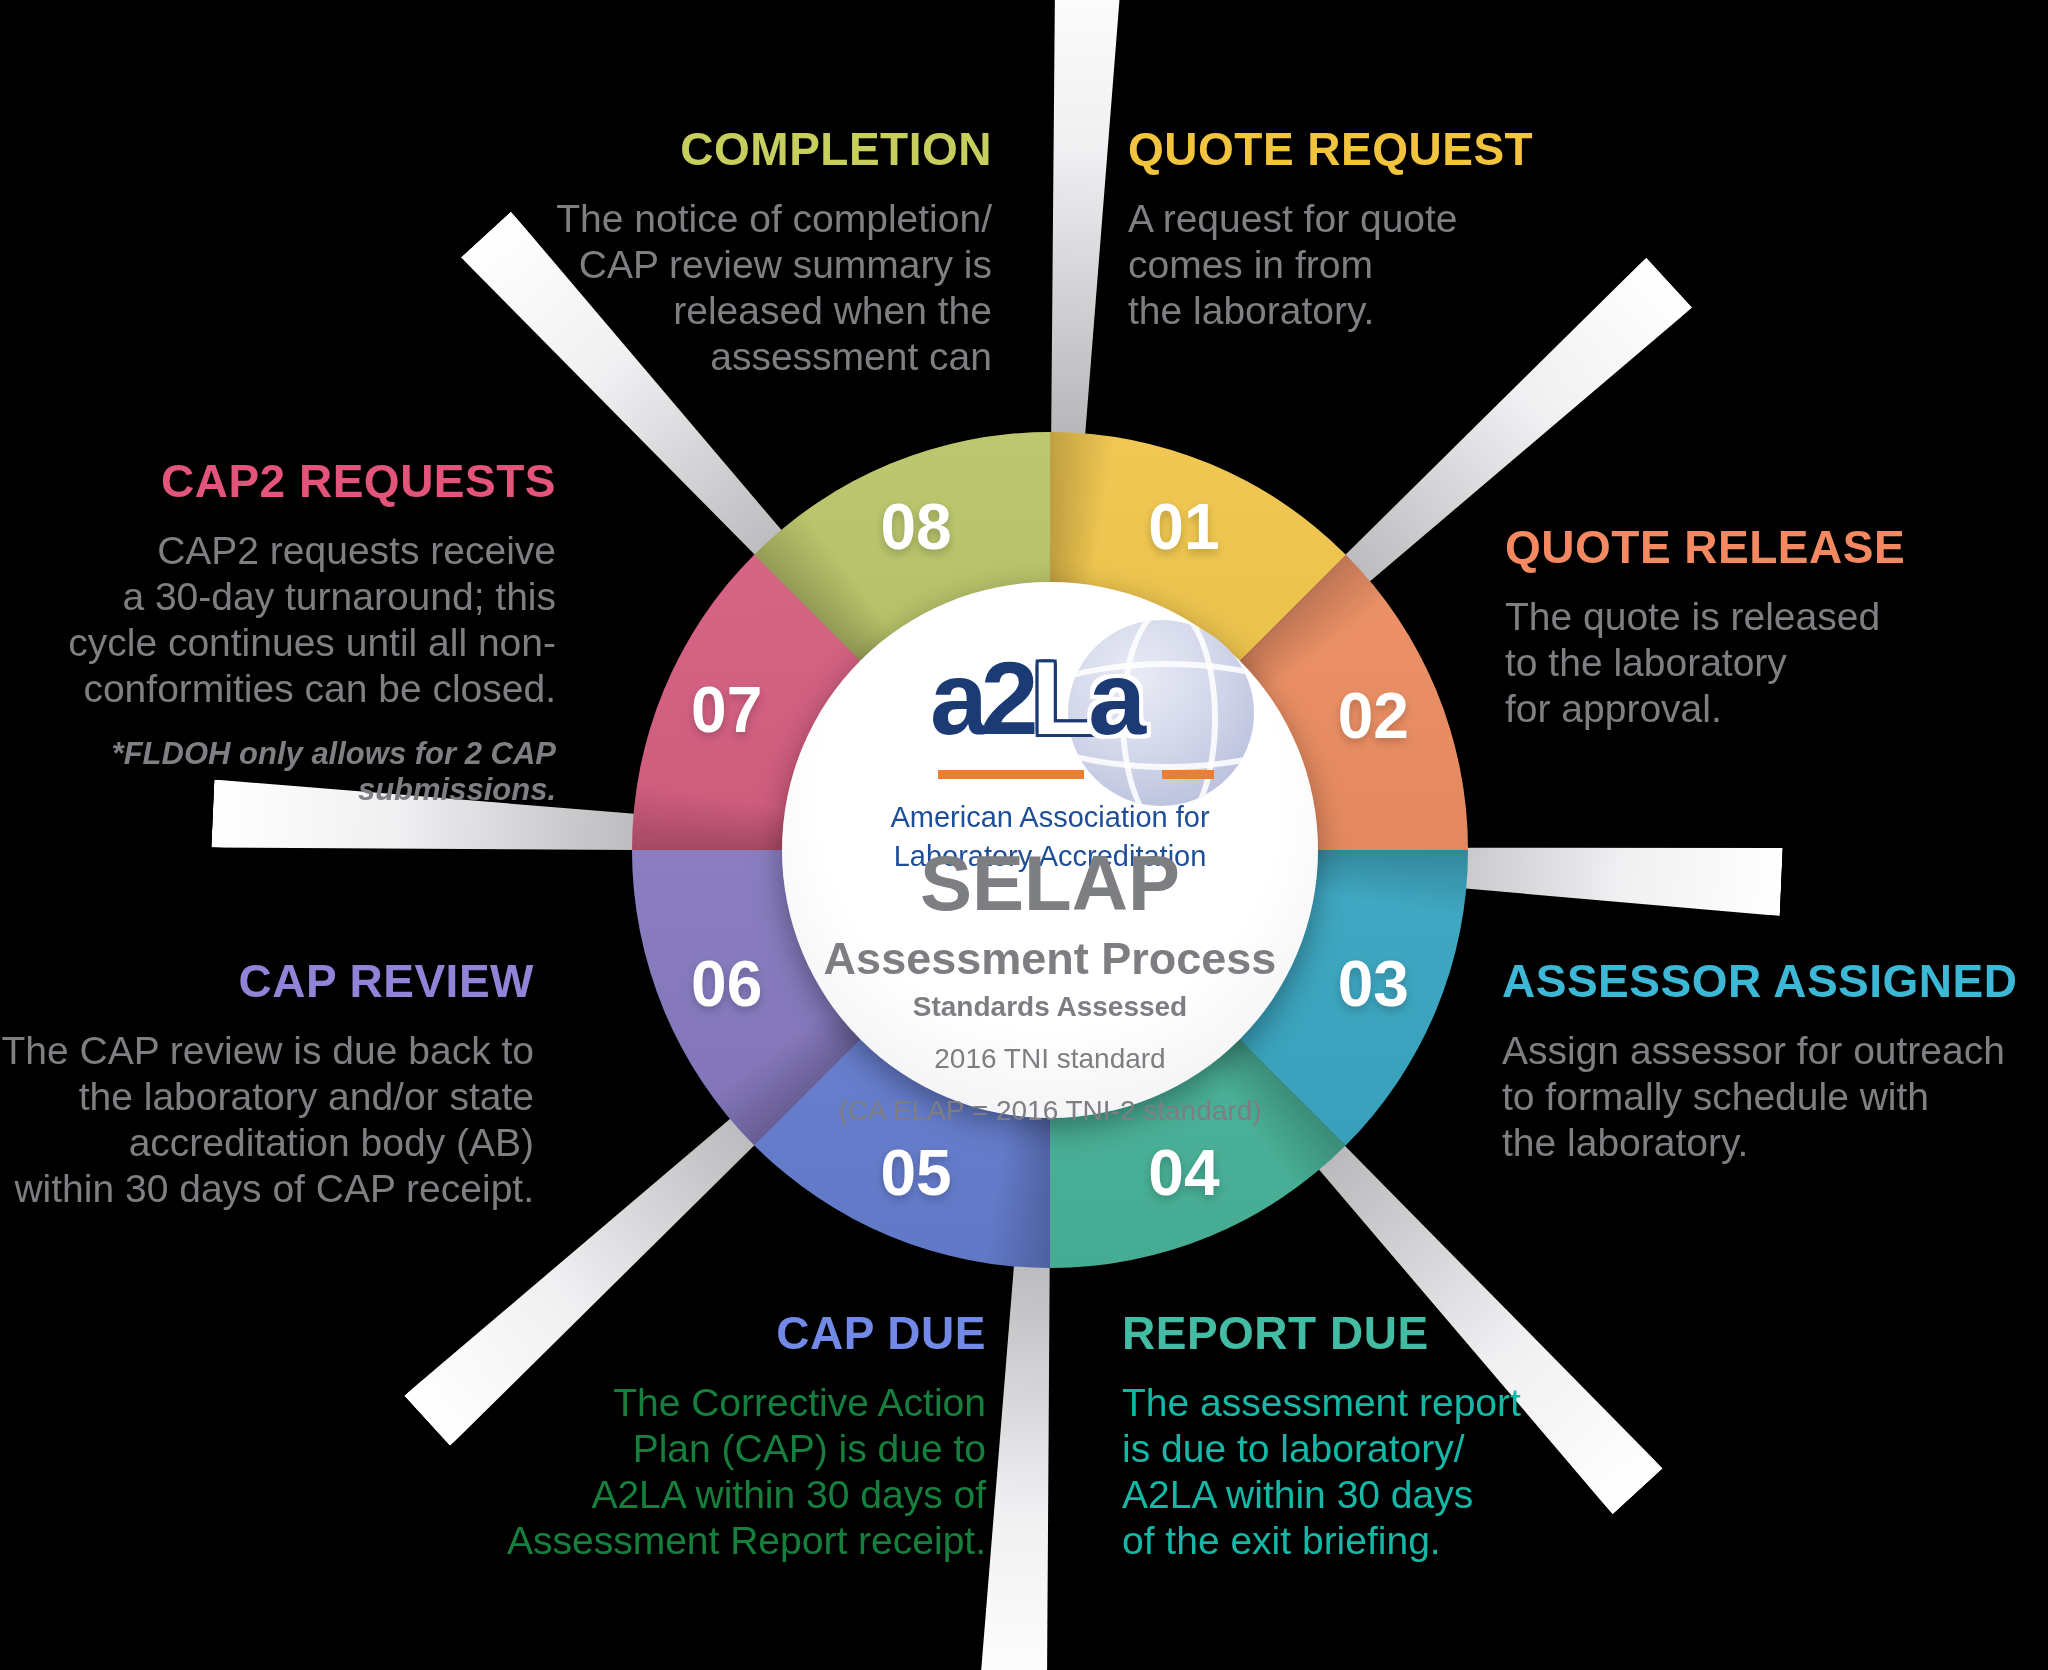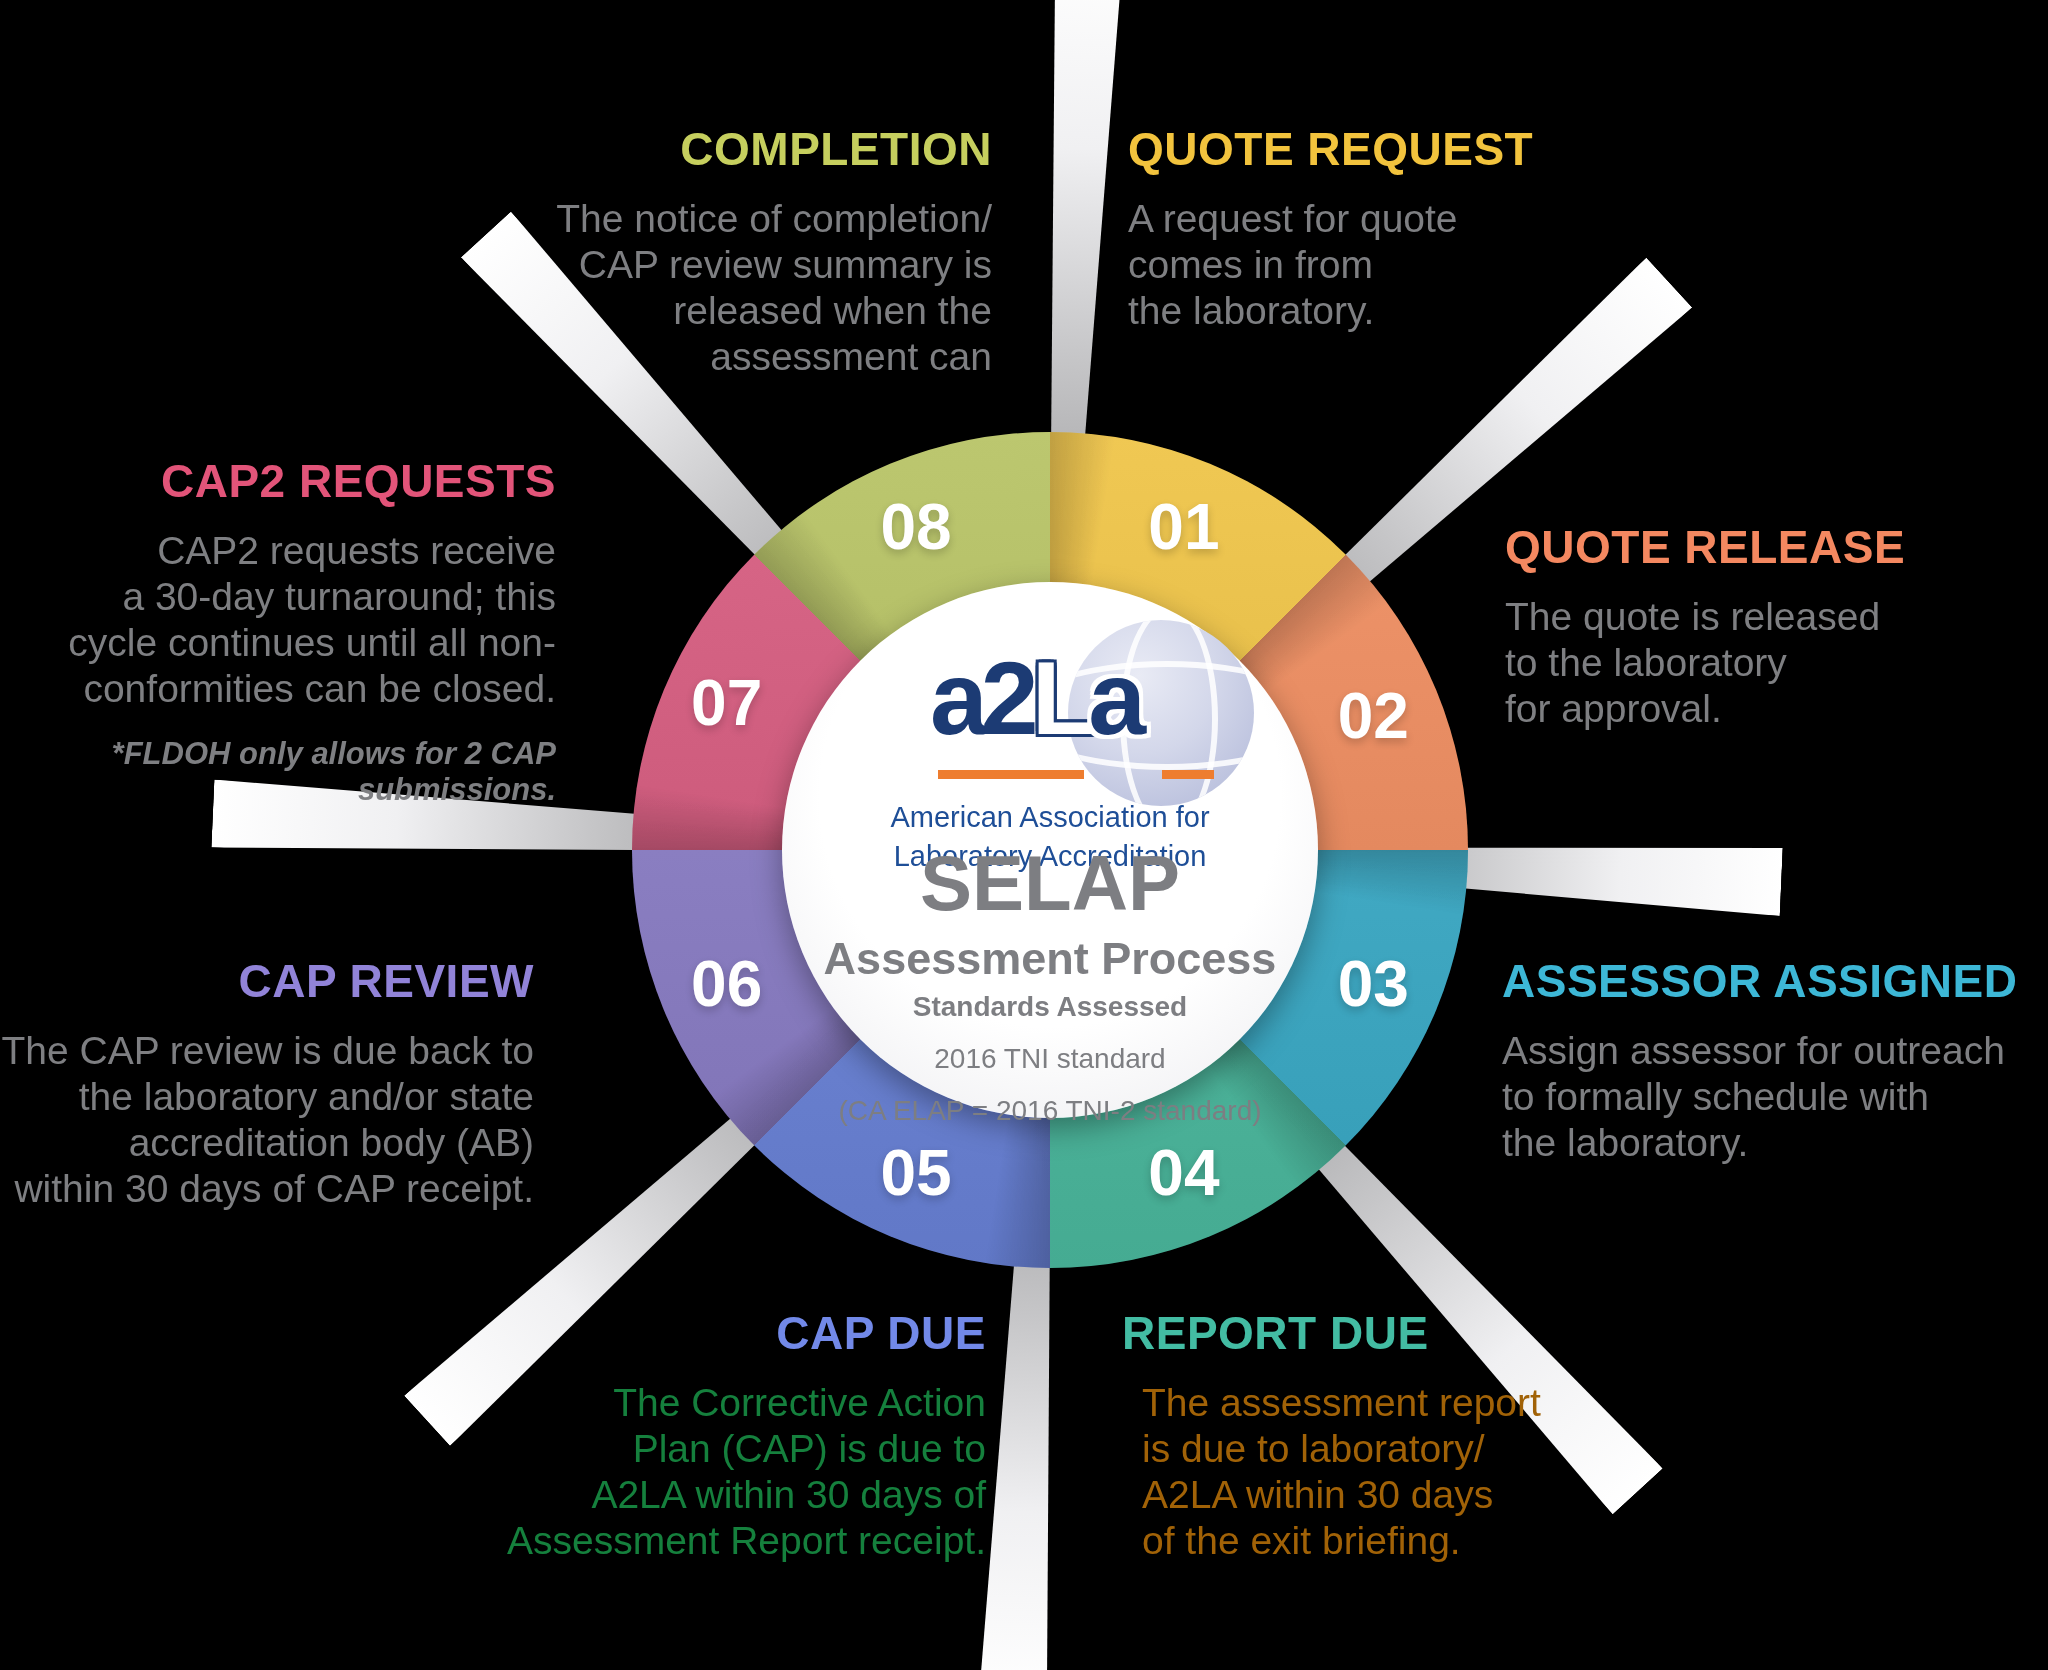--- a/index.html
+++ b/index.html
@@ -116,21 +116,21 @@
   <div class="wheel" style="background: conic-gradient(rgb(239, 194, 64) 0deg, rgb(239, 194, 64) 45deg, rgb(240, 139, 92) 45deg, rgb(240, 139, 92) 90deg, rgb(58, 174, 203) 90deg, rgb(58, 174, 203) 135deg, rgb(77, 191, 163) 135deg, rgb(77, 191, 163) 180deg, rgb(108, 134, 222) 180deg, rgb(108, 134, 222) 225deg, rgb(140, 126, 201) 225deg, rgb(140, 126, 201) 270deg, rgb(214, 87, 124) 270deg, rgb(214, 87, 124) 315deg, rgb(181, 193, 95) 315deg, rgb(181, 193, 95) 360deg);"></div>
   <div class="wheel-shade"></div>
 
   <div class="wheel" style="background:none;">
     <span class="seg-num" style="left: 551.939px; top: 94.6422px;">01</span>
     <span class="seg-num" style="left: 741.358px; top: 284.061px;">02</span>
     <span class="seg-num" style="left: 741.358px; top: 551.939px;">03</span>
     <span class="seg-num" style="left: 551.939px; top: 741.358px;">04</span>
     <span class="seg-num" style="left: 284.061px; top: 741.358px;">05</span>
     <span class="seg-num" style="left: 94.6422px; top: 551.939px;">06</span>
-    <span class="seg-num" style="left: 94.6422px; top: 271px;">07</span>
+    <span class="seg-num" style="left: 94.6422px; top: 278px;">07</span>
     <span class="seg-num" style="left: 284.061px; top: 94.6422px;">08</span>
   </div>
 
   <div class="inner-circle">
     <div class="logo-area">
       <div class="globe">
         <div class="meridian m1"></div>
         <div class="meridian m2"></div>
       </div>
       <div class="a2la"><span class="navy" style="color: rgb(28, 59, 116);">a2</span><span class="white" style="color: rgb(255, 255, 255);">L</span><span class="navy" style="color: rgb(28, 59, 116);">a</span></div>
@@ -171,21 +171,21 @@
     <h2 class="step-title" style="color: rgb(61, 183, 214);">ASSESSOR ASSIGNED</h2>
     <div class="step-lines" style="color: rgb(126, 127, 130);">
       <div>Assign assessor for outreach</div>
       <div>to formally schedule with</div>
       <div>the laboratory.</div>
     </div>
   </div>
 
   <div class="step step-p4 al">
     <h2 class="step-title" style="color: rgb(67, 188, 163);">REPORT DUE</h2>
-    <div class="step-lines" style="color: #a16207; margin-left: 20px;">
+    <div class="step-lines" style="color: #14b8a6;">
       <div>The assessment report</div>
       <div>is due to laboratory/</div>
       <div>A2LA within 30 days</div>
       <div>of the exit briefing.</div>
     </div>
   </div>
 
   <div class="step step-p5 ar">
     <h2 class="step-title" style="color: rgb(114, 137, 232);">CAP DUE</h2>
     <div class="step-lines" style="color: #15803d;">

